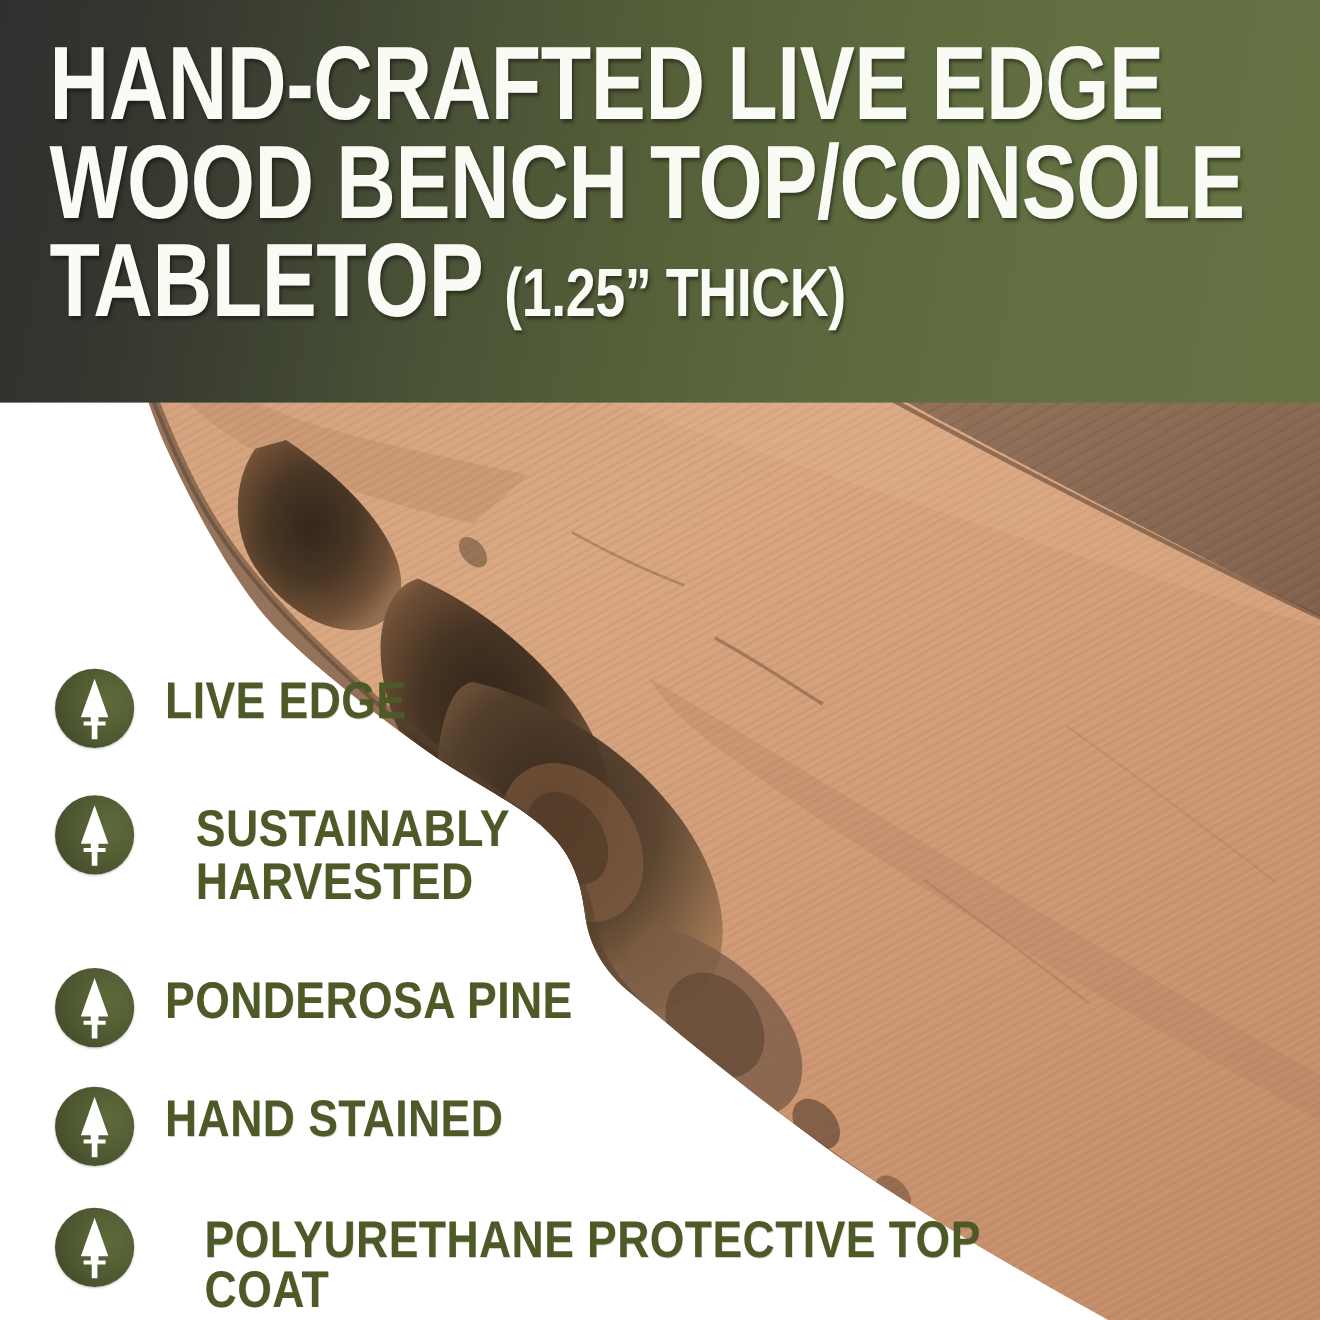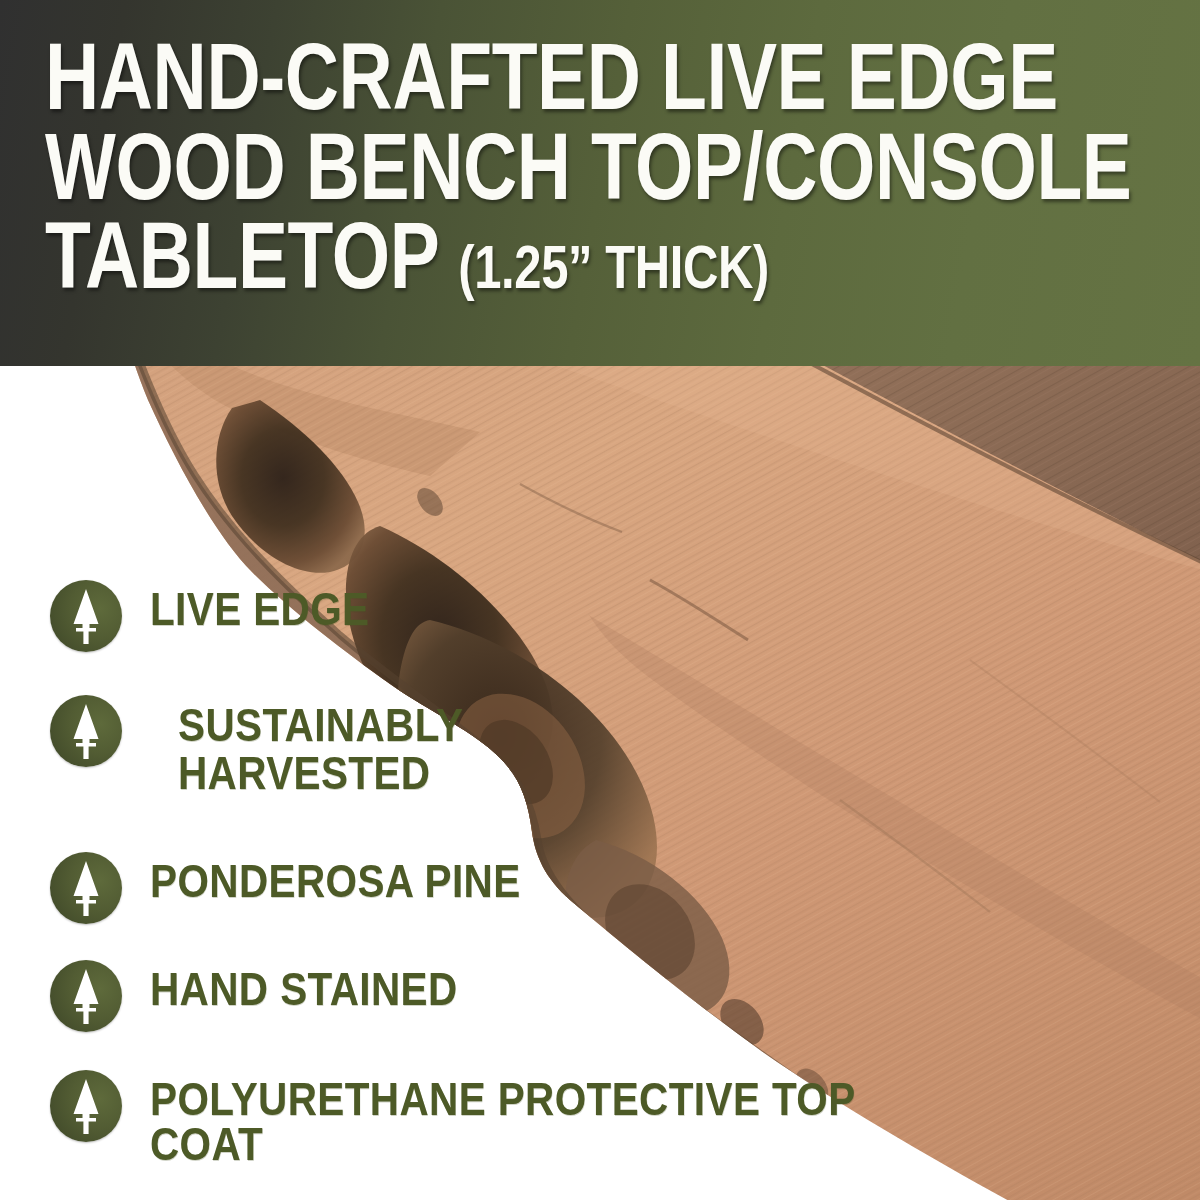--- a/index.html
+++ b/index.html
@@ -74,26 +74,27 @@
   .bullets{
     position:absolute;
     left:50px;top:580px;
     width:960px;
   }
   .bullet{
     position:absolute;
     display:flex;
     align-items:flex-start;
     left:0;
+    margin-top:28px;
   }
   .b0{top:0px;}
   .b1{top:115px;gap:28px;}
   .b2{top:272px;}
   .b3{top:380px;justify-content:flex-end;}
-  .b4{top:490px;}
+  .b4{top:490px;gap:36px;}
 
   .bullet-icon{
     position:relative;
     width:72px;height:72px;
     flex:0 0 72px;
     border-radius:50%;
     overflow:hidden;
     background:radial-gradient(circle at 70% 40%, #5e6a3b 0%, #525c33 45%, #3c4527 100%);
     box-shadow:0 1px 2px rgba(0,0,0,.25);
   }

